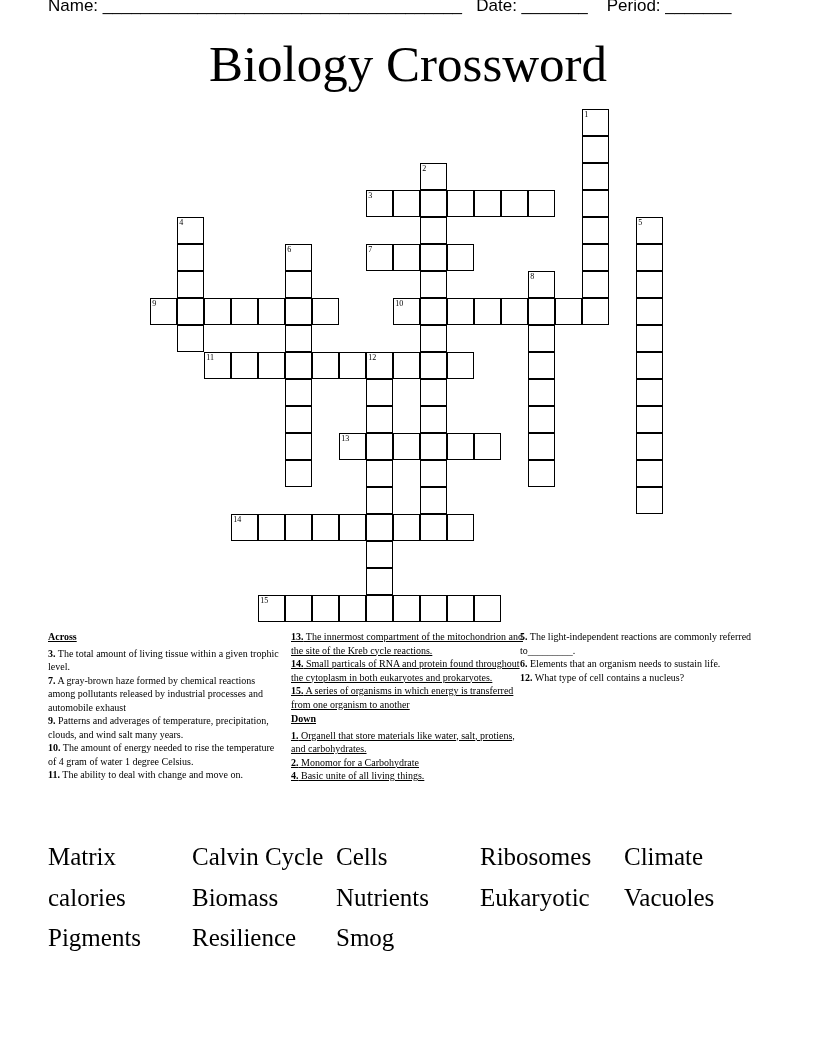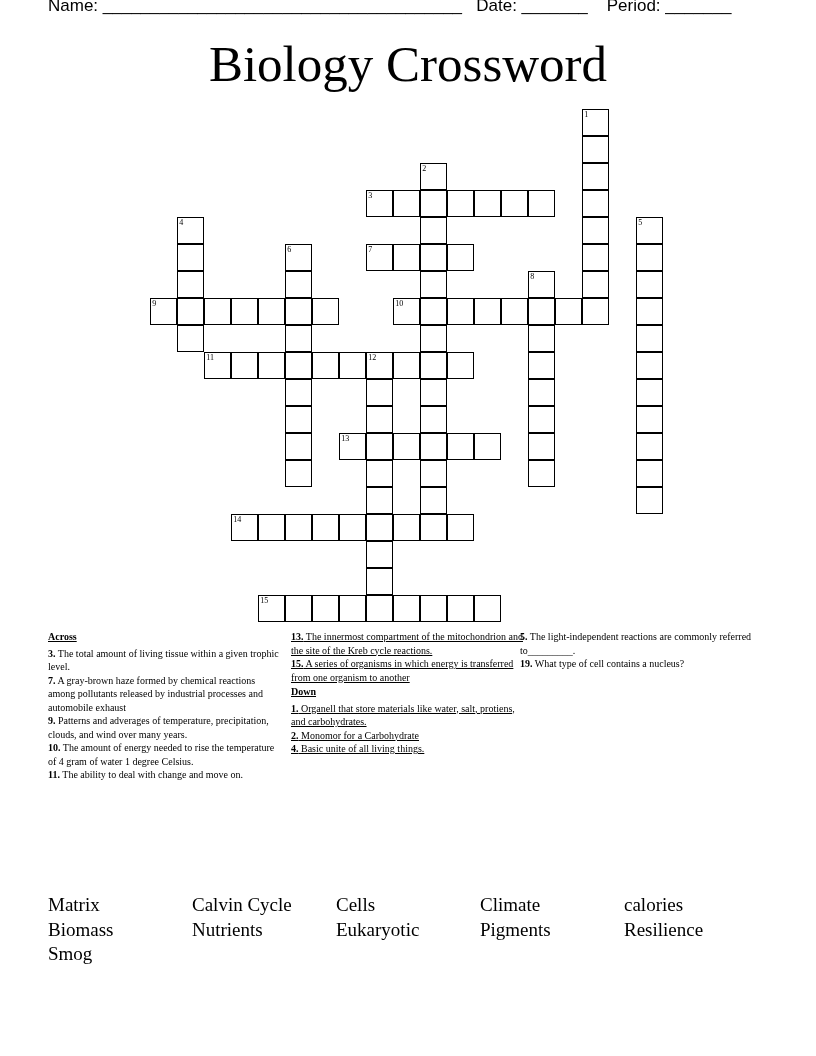--- a/index.html
+++ b/index.html
@@ -11,21 +11,21 @@
   .cell { position:absolute; width:27px; height:27px; box-sizing:border-box; border:1.5px solid #000; background:#fff; margin-left:-0.75px; margin-top:-0.75px; }
   .cell .num { position:absolute; left:1px; top:0px; font-family:"Liberation Serif", serif; font-size:8px; line-height:9px; }
   .clues { position:absolute; top:630px; font-family:"Liberation Serif", serif; font-size:10px; line-height:13.5px; }
   .clues .head { font-weight:bold; text-decoration:underline; margin-bottom:3px; display:block; }
   .clues .clue b { font-weight:bold; }
   .col1 { left:48px; width:232px; }
   .col2 { left:291px; width:236px;text-decoration:underline; }
   .col3 { left:520px; width:236px; }
   .wordbank { position:absolute; left:48px; top:845px; font-family:"Liberation Serif", serif; }
   .wb-title { font-size:19px; font-weight:bold; text-decoration:underline; display:block; margin-bottom:4px; }
-  .wb-grid { display:grid; grid-template-columns:144px 144px 144px 144px 144px; row-gap:0; font-size:19px; line-height:24.5px;margin-top:48px; }
+  .wb-grid { display:grid; grid-template-columns:144px 144px 144px 144px 144px; row-gap:16px; font-size:25px; line-height:24.5px; }
 </style>
 </head>
 <body>
 
 <div class="header"><span>Name: ______________________________________</span>   <span>Date: _______</span>    <span>Period: _______</span></div>
 
 <div class="title">Biology Crossword</div>
 
 <div class="grid" id="grid">
     <div class="cell" style="left: 432px; top: 0px;">
@@ -167,46 +167,50 @@
     <div class="cell" style="left: 243px; top: 486px;"></div>
     <div class="cell" style="left: 270px; top: 486px;"></div>
     <div class="cell" style="left: 297px; top: 486px;"></div>
     <div class="cell" style="left: 324px; top: 486px;"></div>
   </div>
 
 <div class="clues col1" id="clues-col1">
   <span class="head">Across</span>
   <div class="clue"><b>3.</b><span> The total amount of living tissue within a given trophic level.</span></div>
   <div class="clue"><b>7.</b><span> A gray-brown haze formed by chemical reactions among pollutants released by industrial processes and automobile exhaust</span></div>
-  <div class="clue"><b>9.</b><span> Patterns and adverages of temperature, precipitation, clouds, and wind over many years.</span></div>
+  <div class="clue"><b>9.</b><span> Patterns and adverages of temperature, precipitation, clouds, and wind salt many years.</span></div>
   <div class="clue"><b>10.</b><span> The amount of energy needed to rise the temperature of 4 gram of water 1 degree Celsius.</span></div>
   <div class="clue"><b>11.</b><span> The ability to deal with change and move on.</span></div>
 </div>
 
 <div class="clues col2">
   <div class="clue"><b>13.</b><span> The innermost compartment of the mitochondrion and the site of the Kreb cycle reactions.</span></div>
+  <div class="clue"><b>14.</b><span> Small particals of RNA and protein found throughout the cytoplasm in both eukaryotes and prokaryotes.</span></div>
   <div class="clue"><b>15.</b><span> A series of organisms in which energy is transferred from one organism to another</span></div>
   <span class="head" style="margin-top:1px">Down</span>
   <div class="clue"><b>1.</b><span> Organell that store materials like water, salt, protiens, and carbohydrates.</span></div>
   <div class="clue"><b>2.</b><span> Monomor for a Carbohydrate</span></div>
   <div class="clue"><b>4.</b><span> Basic unite of all living things.</span></div>
 </div>
 
 <div class="clues col3">
   <div class="clue"><b>5.</b><span> The light-independent reactions are commonly referred to_________.</span></div>
-  <div class="clue"><b>19.</b><span> What type of cell contains a nucleus?</span></div>
+  <div class="clue"><b>6.</b><span> Elements that an organism needs to sustain life.</span></div>
+  <div class="clue"><b>12.</b><span> What type of cell contains a nucleus?</span></div>
 </div>
 
 <div class="wordbank">
   <div class="wb-grid" id="wb-grid">
       <span>Matrix</span>
       <span>Calvin Cycle</span>
       <span>Cells</span>
+      <span>Ribosomes</span>
       <span>Climate</span>
       <span>calories</span>
       <span>Biomass</span>
       <span>Nutrients</span>
       <span>Eukaryotic</span>
+      <span>Vacuoles</span>
       <span>Pigments</span>
       <span>Resilience</span>
       <span>Smog</span>
     </div>
 </div>
 
 </body></html>

